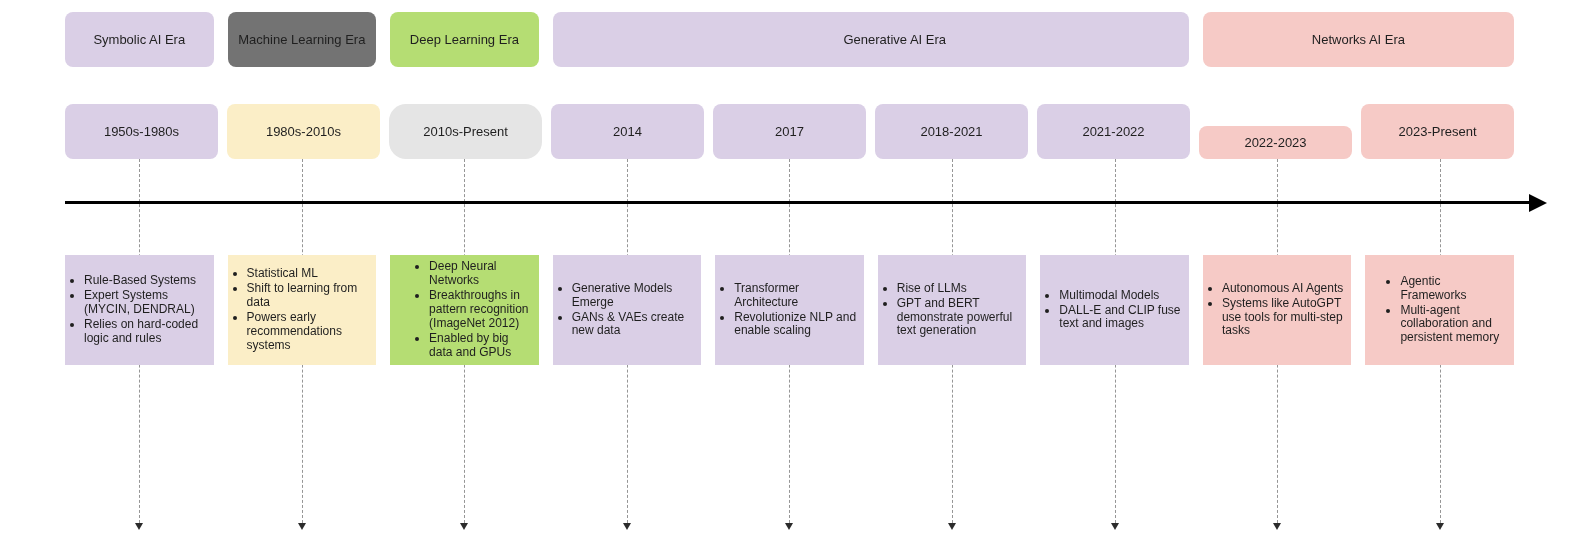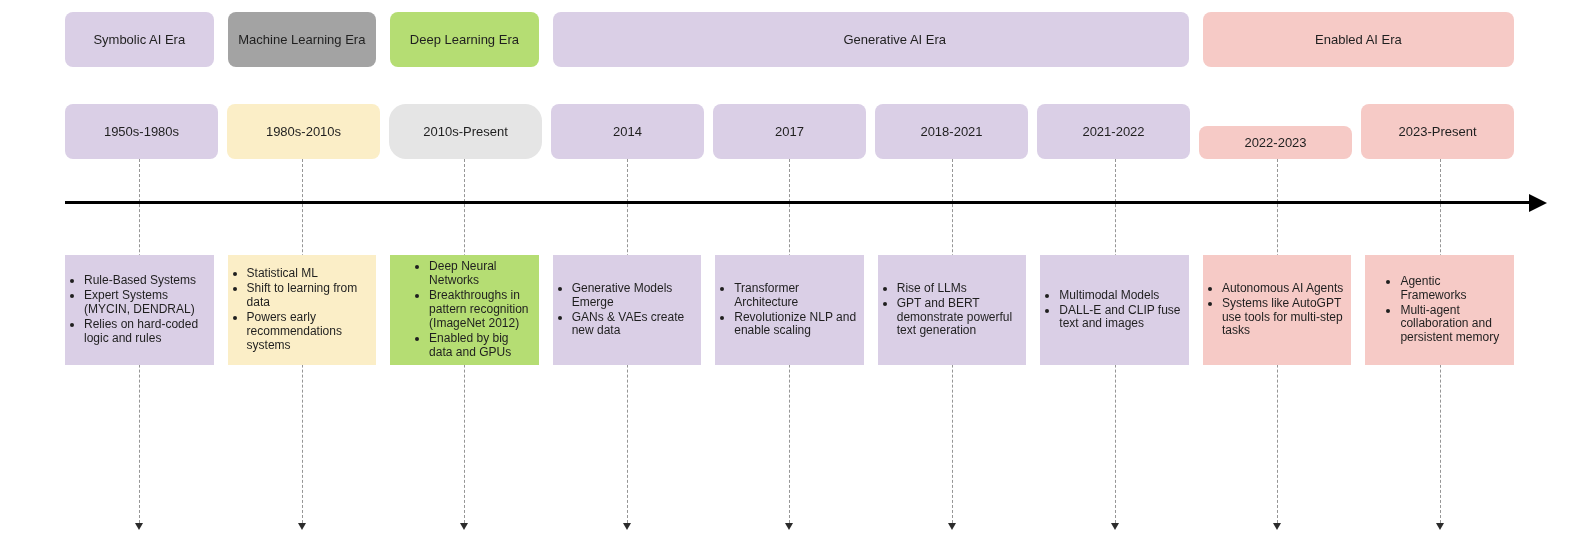--- a/index.html
+++ b/index.html
@@ -98,24 +98,24 @@
     z-index: 4;
   }
 </style>
 </head>
 <body>
 
 <div class="canvas">
 
   <div class="cols era-row">
     <div class="pill g-c1" style="background-color: rgb(218, 207, 230);">Symbolic AI Era</div>
-    <div class="pill g-c2" style="background-color: #a3a3a3; text-align: right;">Machine Learning Era</div>
+    <div class="pill g-c2" style="background-color: #737373; text-align: right;">Machine Learning Era</div>
     <div class="pill g-c3" style="background-color: rgb(181, 221, 115);">Deep Learning Era</div>
     <div class="pill g-c4s4" style="background-color: rgb(218, 207, 230);">Generative AI Era</div>
-    <div class="pill g-c8s2" style="background-color: rgb(246, 202, 198);">Enabled AI Era</div>
+    <div class="pill g-c8s2" style="background-color: rgb(246, 202, 198);">Networks AI Era</div>
   </div>
 
   <div class="cols date-row">
     <div class="pill" style="background-color: rgb(218, 207, 230);">1950s-1980s</div>
     <div class="pill" style="background-color: rgb(251, 238, 199);">1980s-2010s</div>
     <div class="pill" style="background-color: #e5e5e5; border-radius: 17px;">2010s-Present</div>
     <div class="pill" style="background-color: rgb(218, 207, 230);">2014</div>
     <div class="pill" style="background-color: rgb(218, 207, 230);">2017</div>
     <div class="pill" style="background-color: rgb(218, 207, 230);">2018-2021</div>
     <div class="pill" style="background-color: rgb(218, 207, 230);">2021-2022</div>

